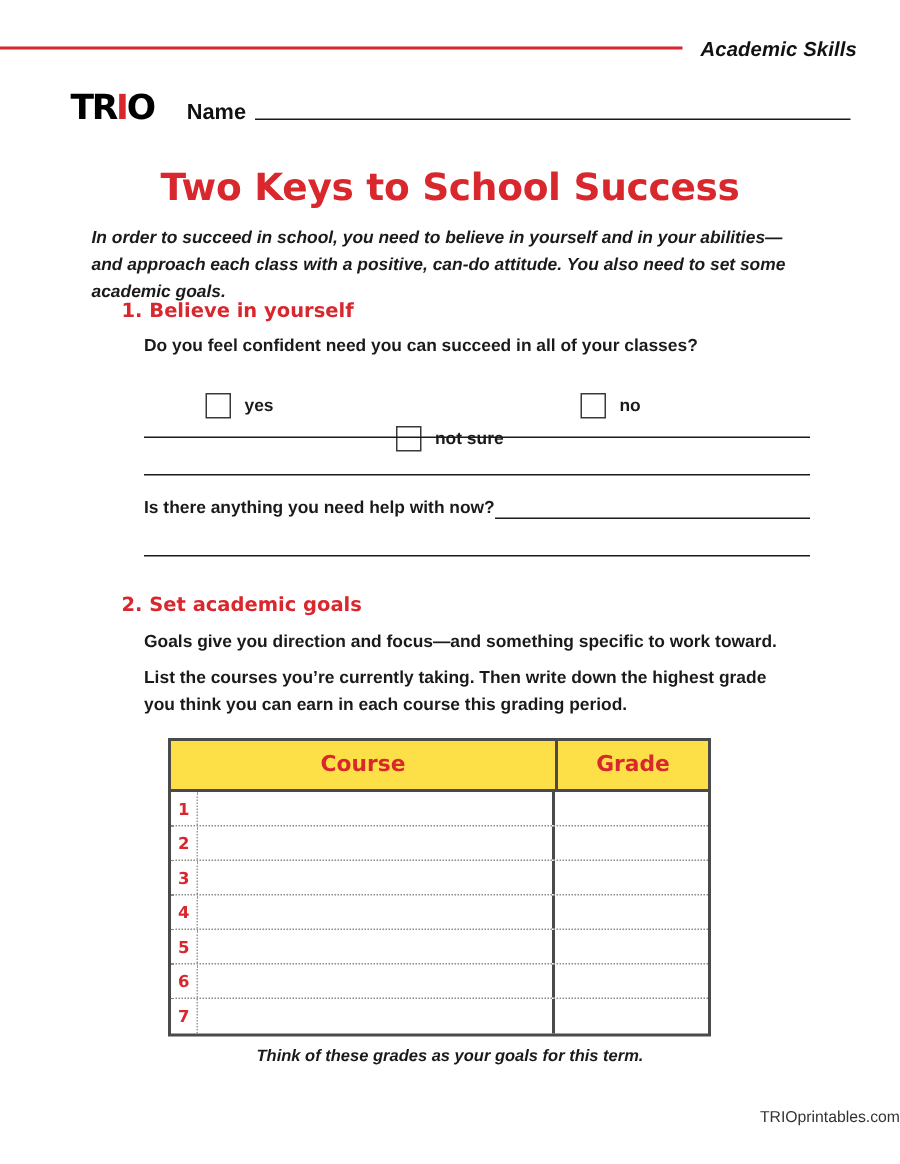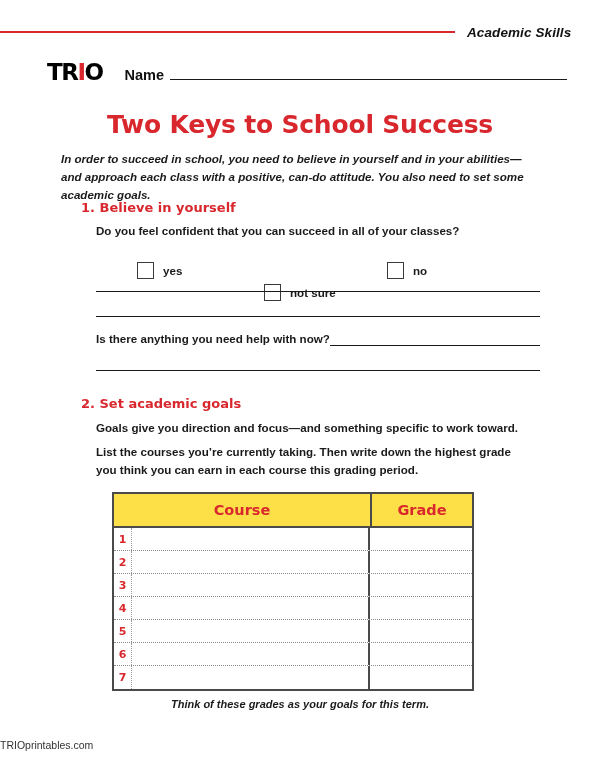--- a/index.html
+++ b/index.html
@@ -268,21 +268,21 @@
     font-style: italic;
     font-weight: bold;
     color: #1a1a1a;
   }
 
   .footer {
     position: absolute;
     top: 739px;
     left: 0;
     width: 600px;
-    text-align: left;
+    text-align: right;
     font-size: 10.5px;
     color: #333333;
   }
 </style>
 </head>
 <body>
 
 <div class="header-rule-row">
   <div class="header-rule"></div>
   <div class="header-label">Academic Skills</div>
@@ -295,21 +295,21 @@
       <span>O</span>
   </div>
   <div class="name-label">Name</div>
   <div class="name-rule"></div>
 </div>
 
 <div class="title">Two Keys to School Success</div>
 <div class="intro">In order to succeed in school, you need to believe in yourself and in your abilities—and approach each class with a positive, can-do attitude. You also need to set some academic goals.</div>
 
 <div class="section-heading" id="sec1-heading">1. Believe in yourself</div>
-<div class="q-text" id="q-confident">Do you feel confident that you can succeed in all of your classes?</div>
+<div class="q-text" id="q-confident">Do you feel confident need you can succeed in all of your classes?</div>
 
 <div class="checkbox-row">
   <div class="cb-item opt0">
     <div class="cb-box"></div>
     <div class="cb-label">yes</div>
   </div>
   <div class="cb-item opt1">
     <div class="cb-box"></div>
     <div class="cb-label">not sure</div>
   </div>

